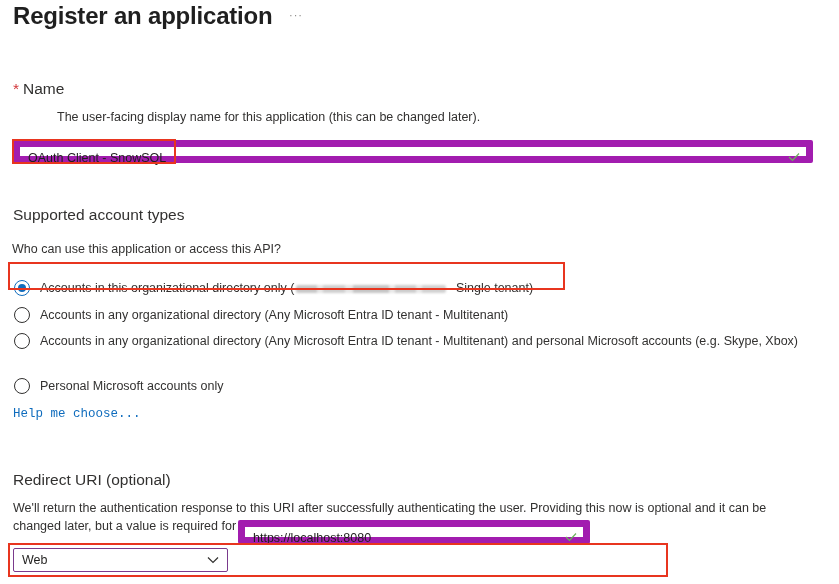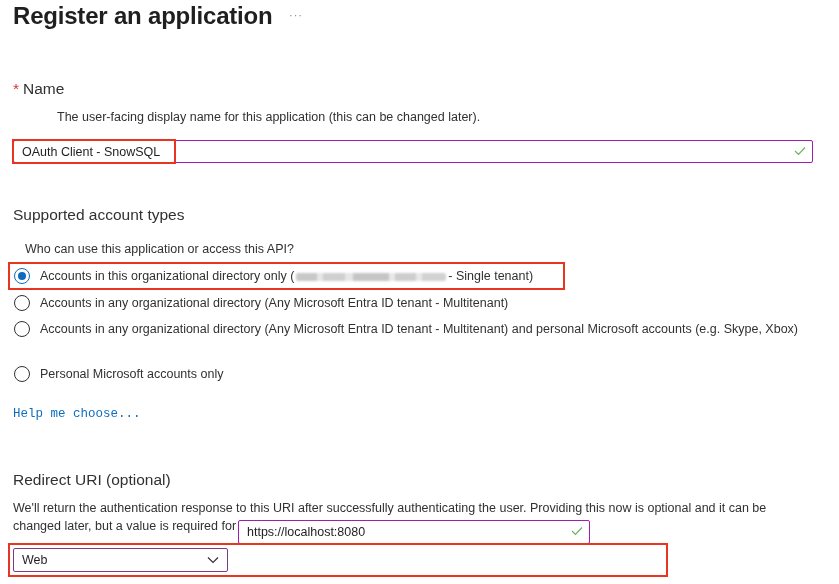--- a/index.html
+++ b/index.html
@@ -41,21 +41,21 @@
     .required-star { color: #d13438; margin-right: 4px; }
 
     .desc {
       font-size: 12.5px;
       color: #323130;
       line-height: 18px;
     }
 
     .text-input {
       box-sizing: border-box;
-      border: 1px solid #a21caf;
+      border: 7px solid #a21caf;
       border-radius: 2px;
       background: #fff;
       height: 23px;
     }
     .input-value {
       position: absolute;
       left: 8px; top: 3px;
       font-size: 12.5px;
       color: #201f1e;
       line-height: 16px;
@@ -73,20 +73,21 @@
       box-sizing: border-box;
       pointer-events: none;
     }
 
     .radio-row {
       display: flex;
       align-items: flex-start;
       font-size: 12.5px;
       line-height: 18px;
       color: #323130;
+      margin-top: 12px;
     }
     .radio {
       width: 16px; height: 16px;
       border: 1px solid #323130;
       border-radius: 50%;
       box-sizing: border-box;
       flex: 0 0 16px;
       margin-right: 10px;
       margin-top: 1px;
       position: relative;
@@ -147,21 +148,21 @@
 
 <div class="abs text-input" style="left:13px; top:140px; width:800px;">
   <span class="input-value">OAuth Client - SnowSQL</span>
   <svg class="check-icon" viewBox="0 0 12 10">
     <path d="M1 5 L4.5 8.5 L11 1.5" fill="none" stroke="#6bb35a" stroke-width="1.2"></path>
   </svg>
 </div>
 <div class="highlight" style="left:12px; top:139px; width:164px; height:25px;"></div>
 
 <div class="abs section-label" style="left:13px; top:205px;">Supported account types</div>
-<div class="abs desc" style="left:25px; top:240px;">Who can use this application or access this API?</div>
+<div class="abs desc" style="left:12px; top:240px;">Who can use this application or access this API?</div>
 
 <div class="abs radio-row" style="left:14px; top:267px; width:545px;">
   <span class="radio checked"></span>
   <span><span>Accounts in this organizational directory only (</span><span class="blurred"></span><span>- Single tenant)</span></span>
 </div>
 <div class="highlight" style="left:8px; top:262px; width:557px; height:28px;"></div>
 
 <div class="abs radio-row" style="left:14px; top:294px; width:800px;">
   <span class="radio"></span>
   <span>Accounts in any organizational directory (Any Microsoft Entra ID tenant - Multitenant)</span>

